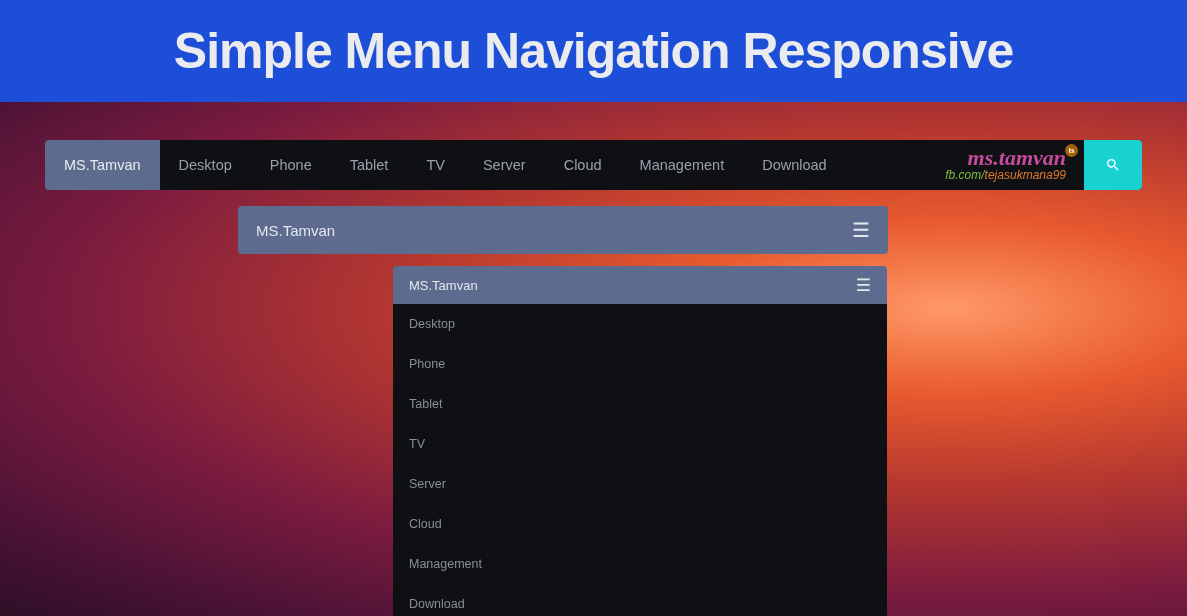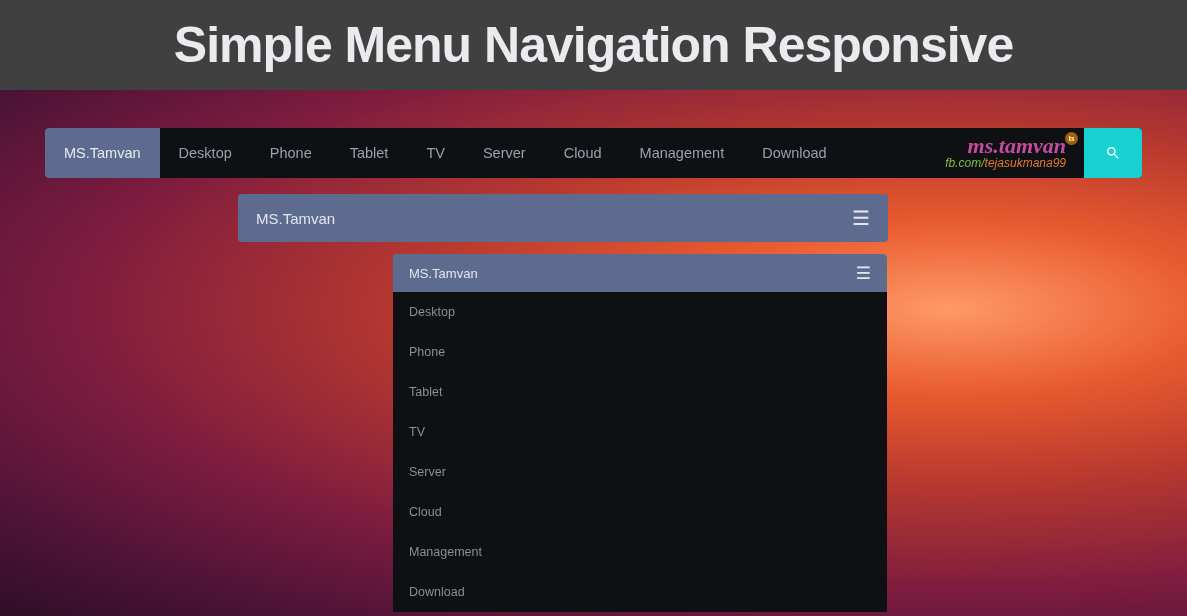--- a/index.html
+++ b/index.html
@@ -4,22 +4,22 @@
 <style>
 * { margin: 0; padding: 0; box-sizing: border-box; }
 body {
   width: 1187px;
   height: 616px;
   overflow: hidden;
   font-family: 'Segoe UI', Arial, sans-serif;
   background: radial-gradient(ellipse at 80% 50%, #ff9966 0%, #e85a2f 20%, #b8392f 40%, #7d1c3f 65%, #4d1336 85%, #2e0f26 100%);
 }
 .header-banner {
-  background: #404040;
-  height: 90px;
+  background: #1d4ed8;
+  height: 102px;
   display: flex;
   align-items: center;
   justify-content: center;
 }
 .header-title {
   color: #eaebee;
   font-size: 50px;
   font-weight: 700;
   letter-spacing: -1px;
 }

